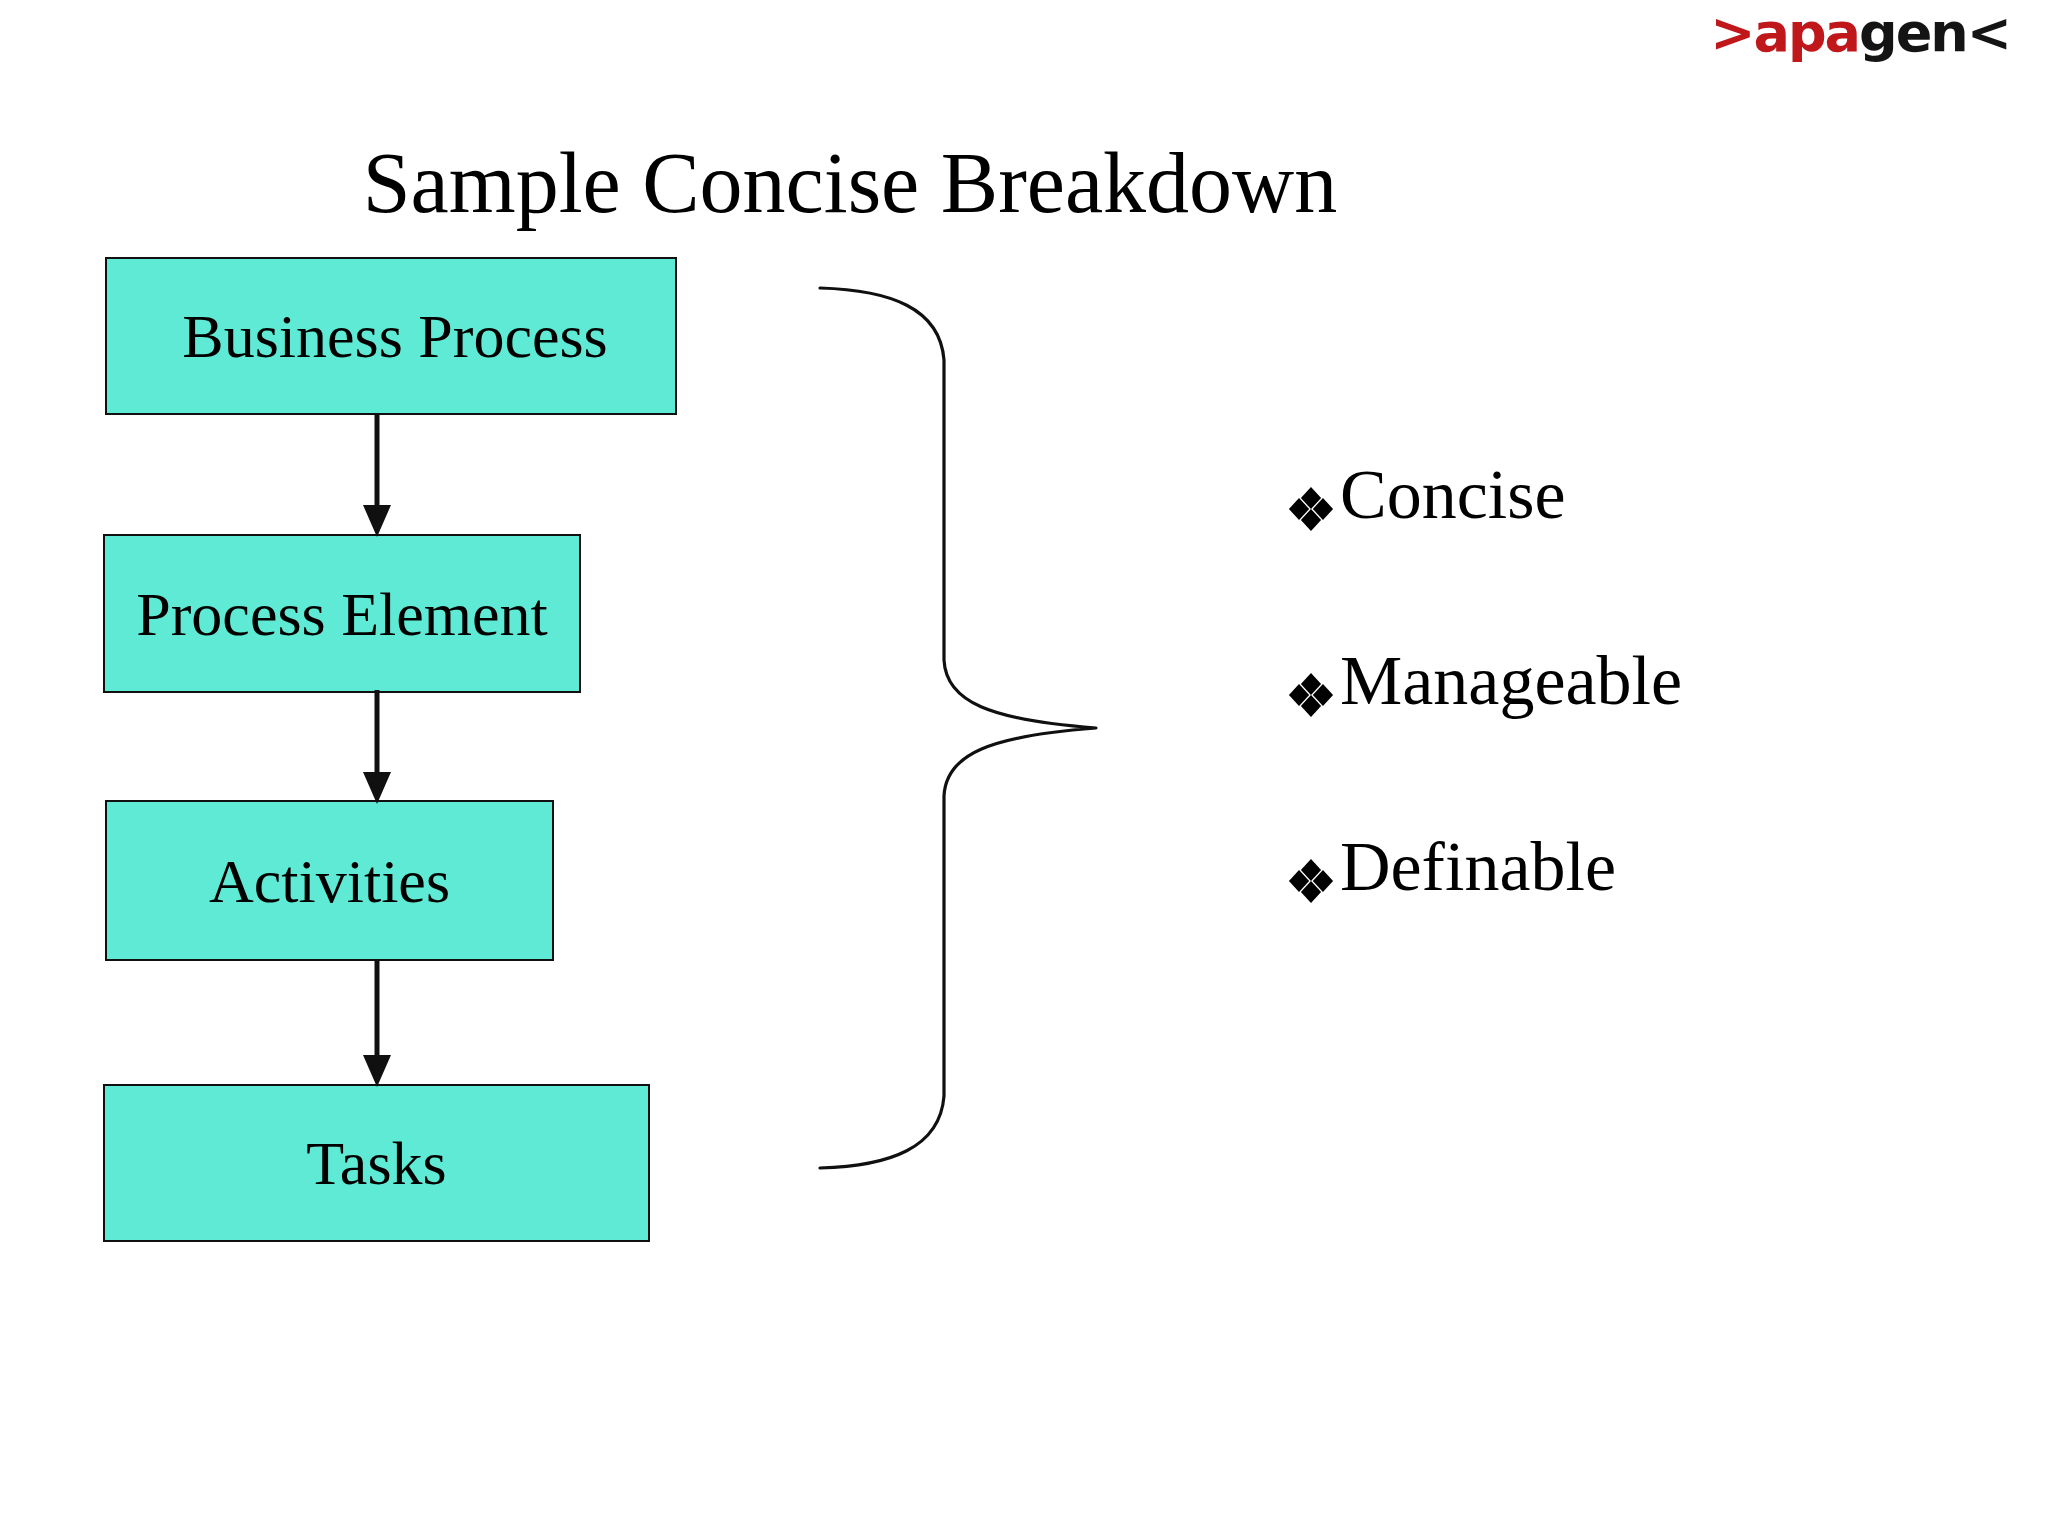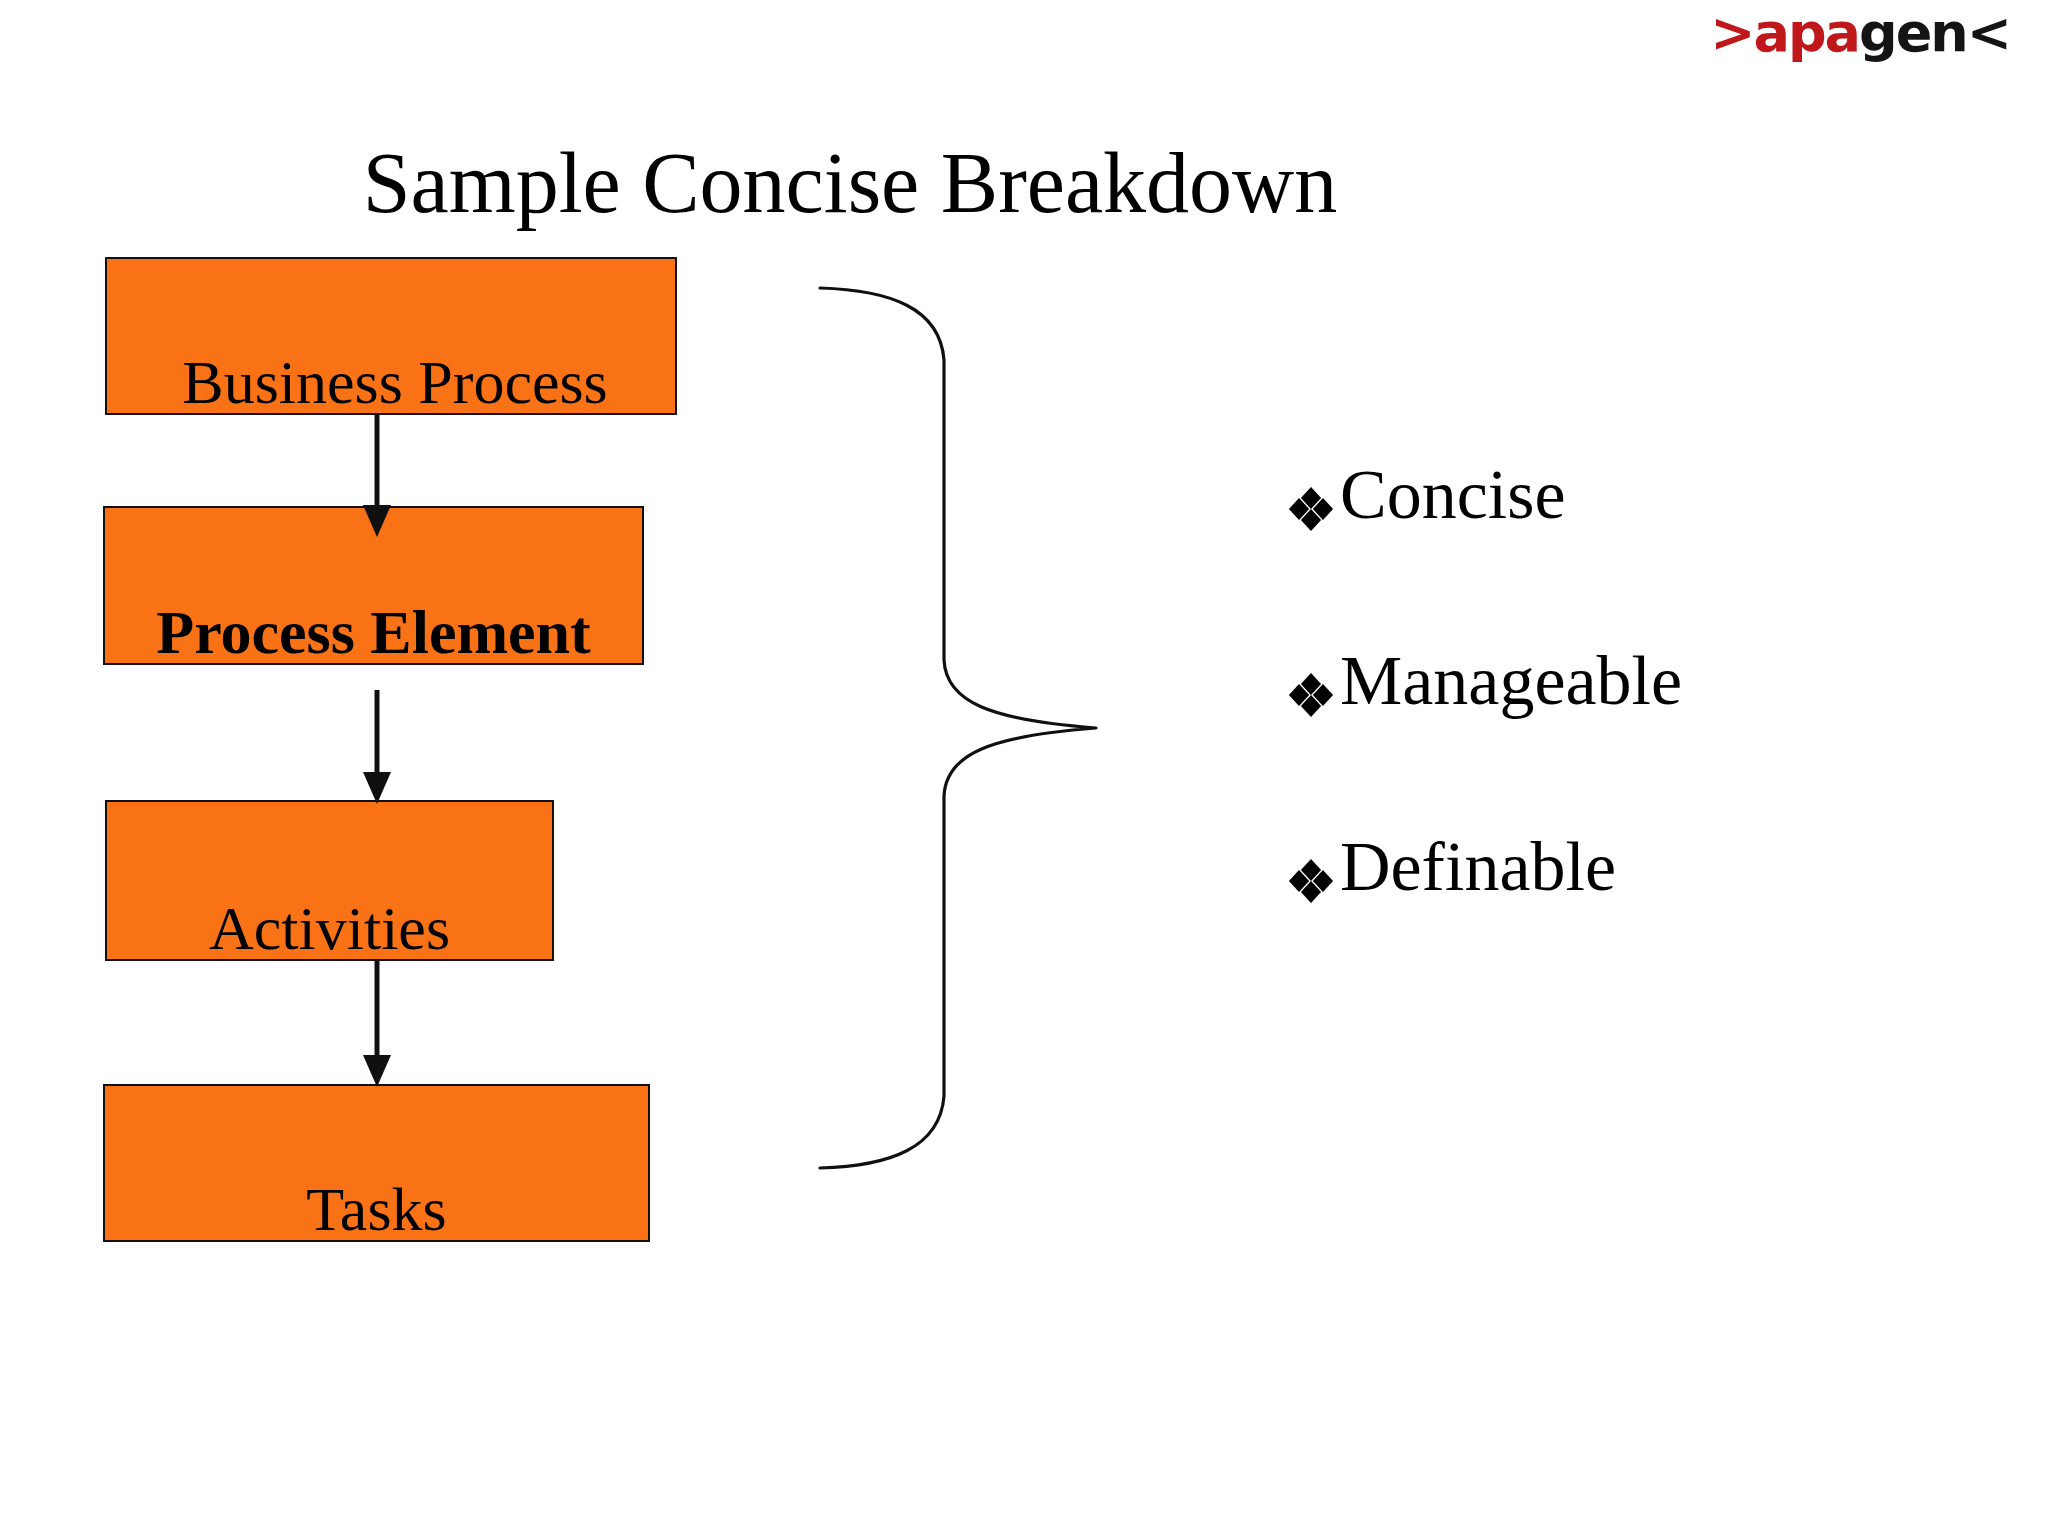--- a/index.html
+++ b/index.html
@@ -41,34 +41,34 @@
     font-size: 86px;
     font-weight: 400;
     line-height: 1.1;
     white-space: nowrap;
   }
 
   
   .flow-box {
     position: absolute;
     border: 2px solid #101010;
-    background: #f97316;
+    background: #5eead4;
     box-sizing: border-box;
     display: flex;
-    align-items: flex-end;
+    align-items: center;
     justify-content: center;
   }
   .flow-box-label {
     font-size: 62px;
     line-height: 1;
     white-space: nowrap;
   }
 
   #flow-box-1 { left: 105px; top: 257px;  width: 572px; height: 158px; }
-  #flow-box-2 { left: 103px; top: 506px;  width: 541px; height: 159px; font-weight: bold; }
+  #flow-box-2 { left: 103px; top: 534px;  width: 478px; height: 159px; }
   #flow-box-3 { left: 105px; top: 800px;  width: 449px; height: 161px; }
   #flow-box-4 { left: 103px; top: 1084px; width: 547px; height: 158px; }
 
   
   #flow-box-1 .flow-box-label { transform: translateX(4px); }
 
   
   .connector {
     position: absolute;
     left: 340px;

